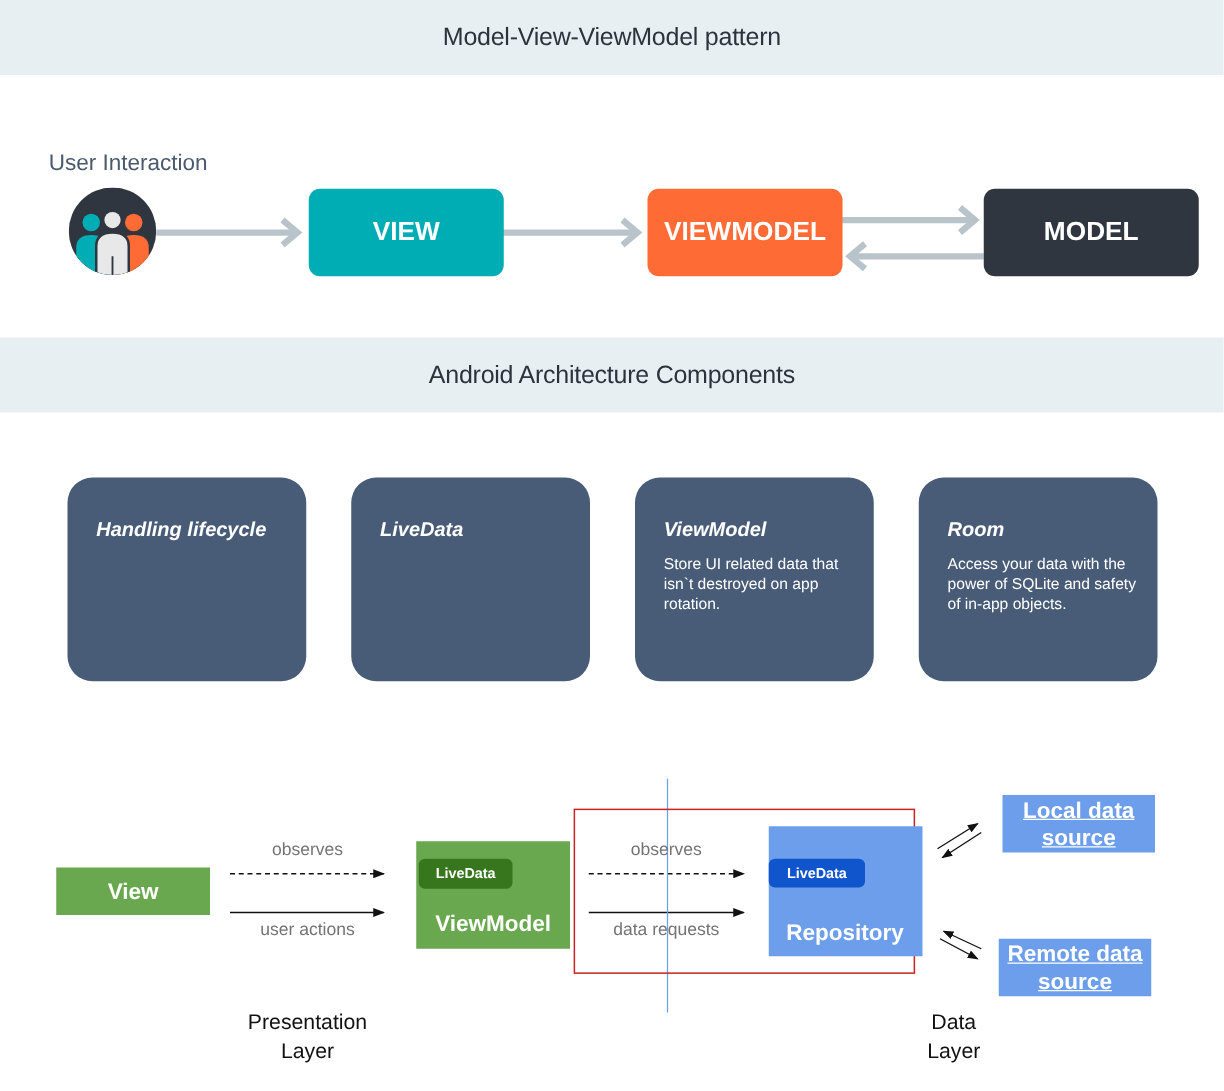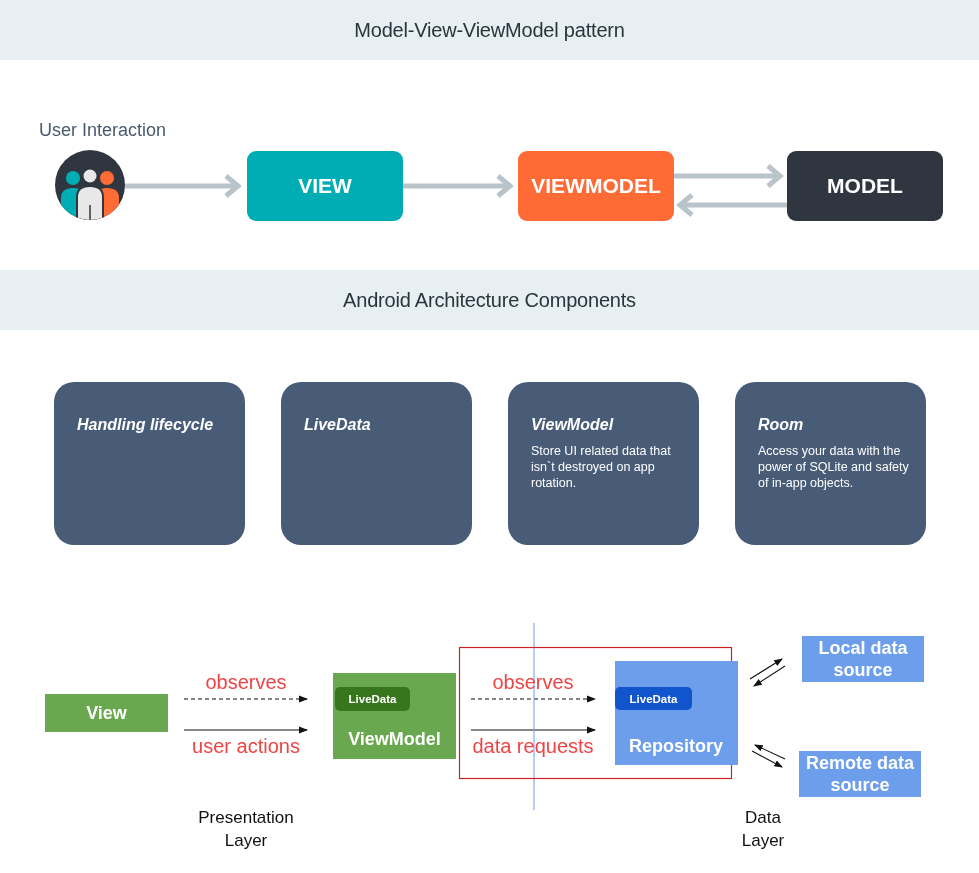--- a/index.html
+++ b/index.html
@@ -6,23 +6,23 @@
   html, body { width: 979px; height: 873px; background: #ffffff; overflow: hidden; }
   body { position: relative; font-family: "Liberation Sans", "DejaVu Sans", sans-serif; }
   .abs { position: absolute; }
   .banner { left: 0; width: 979px; height: 60px; background: #e8eff2; display: flex; align-items: center; justify-content: center; }
   .banner span { font-size: 20px; color: #2b333d; letter-spacing: -0.2px; }
   .user-label { left: 39px; top: 120px; font-size: 18px; color: #4a5a6e; }
   .mvvm-box { display: flex; align-items: center; justify-content: center; color: #fff; font-weight: bold; font-size: 21px; border-radius: 9px; }
   .card { width: 191px; height: 163px; background: #485c77; border-radius: 20px; color: #fff; padding: 34px 0 0 23px; }
   .card h3 { font-size: 16px; font-weight: bold; margin-bottom: 9px; font-style: italic; }
   .card p { font-size: 12.5px; line-height: 16px; width: 160px; }
-  .flow-text { font-family: "Liberation Sans", sans-serif; font-size: 20px; color: #ef4444; text-align: center; }
+  .flow-text { font-family: "Liberation Sans", sans-serif; font-size: 14px; color: #737373; text-align: center; }
   .green-box { background: #6aa84f; color: #fff; font-weight: bold; display:flex; align-items:center; justify-content:center; }
-  .blue-box { background: #6d9eeb; color: #fff; font-weight: bold; display:flex; align-items:center; justify-content:center; text-align:center; line-height: 22px; }
+  .blue-box { background: #6d9eeb; color: #fff; font-weight: bold; display:flex; align-items:center; justify-content:center; text-align:center; line-height: 22px; text-decoration: underline; }
   .pill { border-radius: 5px; color: #fff; font-size: 11.5px; font-weight: bold; display:flex; align-items:center; justify-content:center; }
   .layer { font-size: 17px; color: #111; text-align: center; line-height: 23px; }
 </style>
 </head>
 <body>
 
 <div class="abs banner" style="top:0;">
   <span>Model-View-ViewModel pattern</span>
 </div>
 
@@ -68,21 +68,21 @@
     <polyline points="692,55 680,65 692,75"></polyline>
   </g>
 </svg>
 
 <div class="abs mvvm-box" style="left:247px; top:151px; width:156px; height:70px; background:#00adb5;">
   <span>VIEW</span>
 </div>
 <div class="abs mvvm-box" style="left:518px; top:151px; width:156px; height:70px; background:#ff6b35;">
   <span>VIEWMODEL</span>
 </div>
-<div class="abs mvvm-box" style="left:787px; top:151px; width:156px; height:70px; background:#2f3640;">
+<div class="abs mvvm-box" style="left:787px; top:151px; width:172px; height:70px; background:#2f3640;">
   <span>MODEL</span>
 </div>
 
 <div class="abs banner" style="top:270px;">
   <span>Android Architecture Components</span>
 </div>
 
 <div class="abs card" style="left:54px; top:382px;">
   <h3>Handling lifecycle</h3>
 </div>

